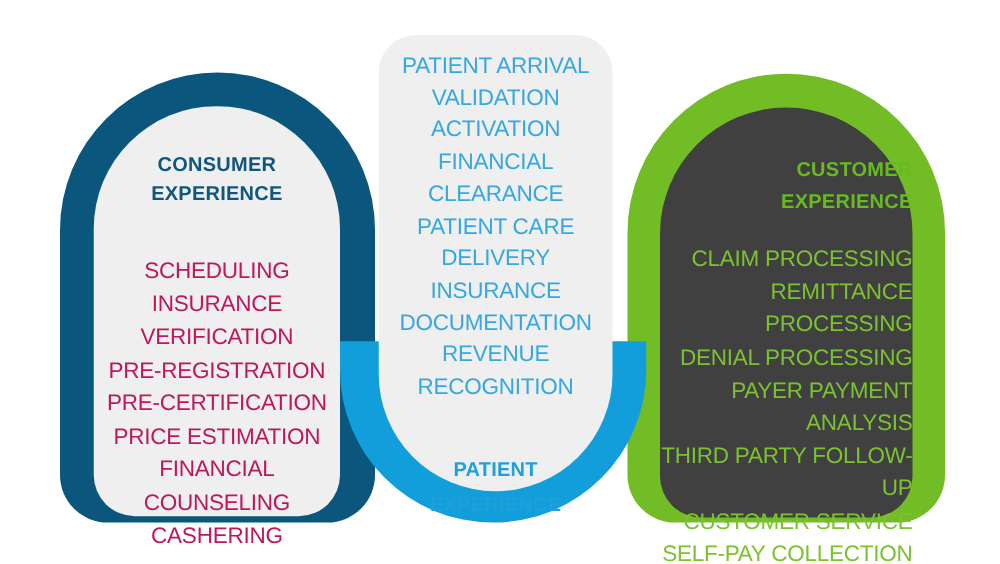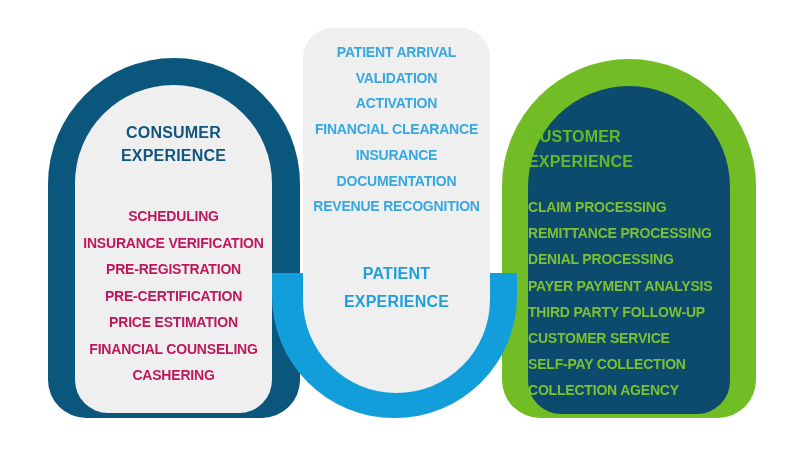--- a/index.html
+++ b/index.html
@@ -53,43 +53,43 @@
 
   
   .arch-outer-right {
     left: 502px; top: 59px; width: 254px; height: 359px;
     background: #72BC26;
     border-radius: 127px 127px 38px 38px;
     z-index: 1;
   }
   .arch-inner-right {
     left: 528px; top: 86px; width: 202px; height: 328px;
-    background: #0c4a6e;
+    background: #404040;
     border-radius: 101px 101px 33px 33px;
     z-index: 2;
-    text-align: left;
+    text-align: right;
     box-sizing: border-box;
     padding-top: 38px;
   }
 
   
   .panel-title {
     font-size: 16px;
     font-weight: 700;
     letter-spacing: 0.2px;
   }
   .title-line { line-height: 23px; }
   .arch-inner-right .title-line { line-height: 25px; }
   .mid-panel .title-line { line-height: 28px; }
 
   .title-navy  { color: #10567E; }
   .title-blue  { color: #1F9FDC; }
   .title-green { color: #66BB1F; }
 
-  .items { font-size: 14px; letter-spacing: -0.2px; font-weight: bold; }
+  .items { font-size: 18px; letter-spacing: -0.2px; }
   .arch-inner-left  .items { margin-top: 36px; color: #be185d; }
   .arch-inner-left  .item  { line-height: 26.5px; }
   .mid-panel        .items { color: #35A7E1; }
   .mid-panel        .item  { line-height: 25.7px; }
   .arch-inner-right .items { margin-top: 20px; color: #7CC230; }
   .arch-inner-right .item  { line-height: 26.2px; }
 
   .mid-panel .panel-title { margin-top: 40px; }
 </style>
 </head>
@@ -132,20 +132,21 @@
     </div>
   </div>
 
   <div class="shape u-blue"></div>
   <div class="shape mid-panel">
     <div class="items">
       <div class="item">PATIENT ARRIVAL</div>
       <div class="item">VALIDATION</div>
       <div class="item">ACTIVATION</div>
       <div class="item">FINANCIAL CLEARANCE</div>
+      <div class="item">PATIENT CARE DELIVERY</div>
       <div class="item">INSURANCE DOCUMENTATION</div>
       <div class="item">REVENUE RECOGNITION</div>
     </div>
     <div class="panel-title title-blue">
       <div class="title-line">PATIENT</div>
       <div class="title-line">EXPERIENCE</div>
     </div>
   </div>
 
 </div>

